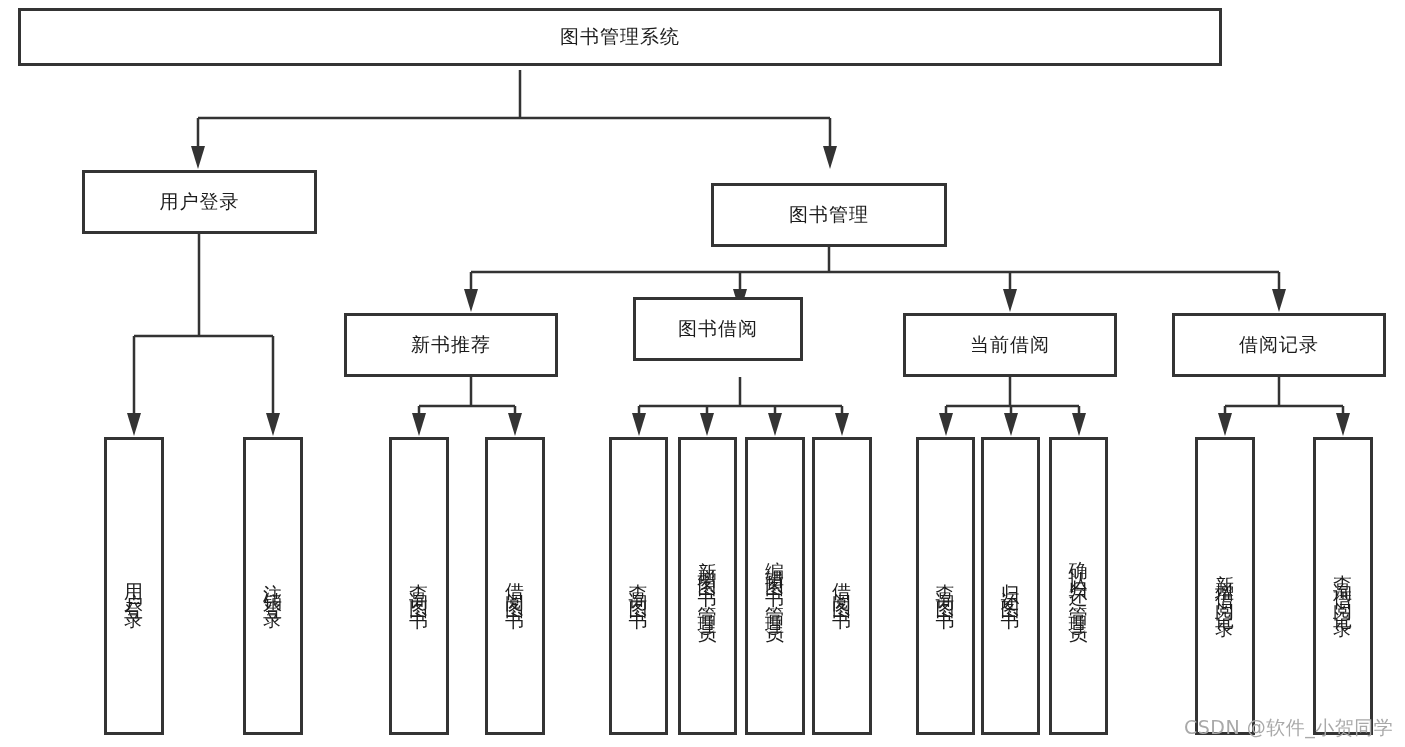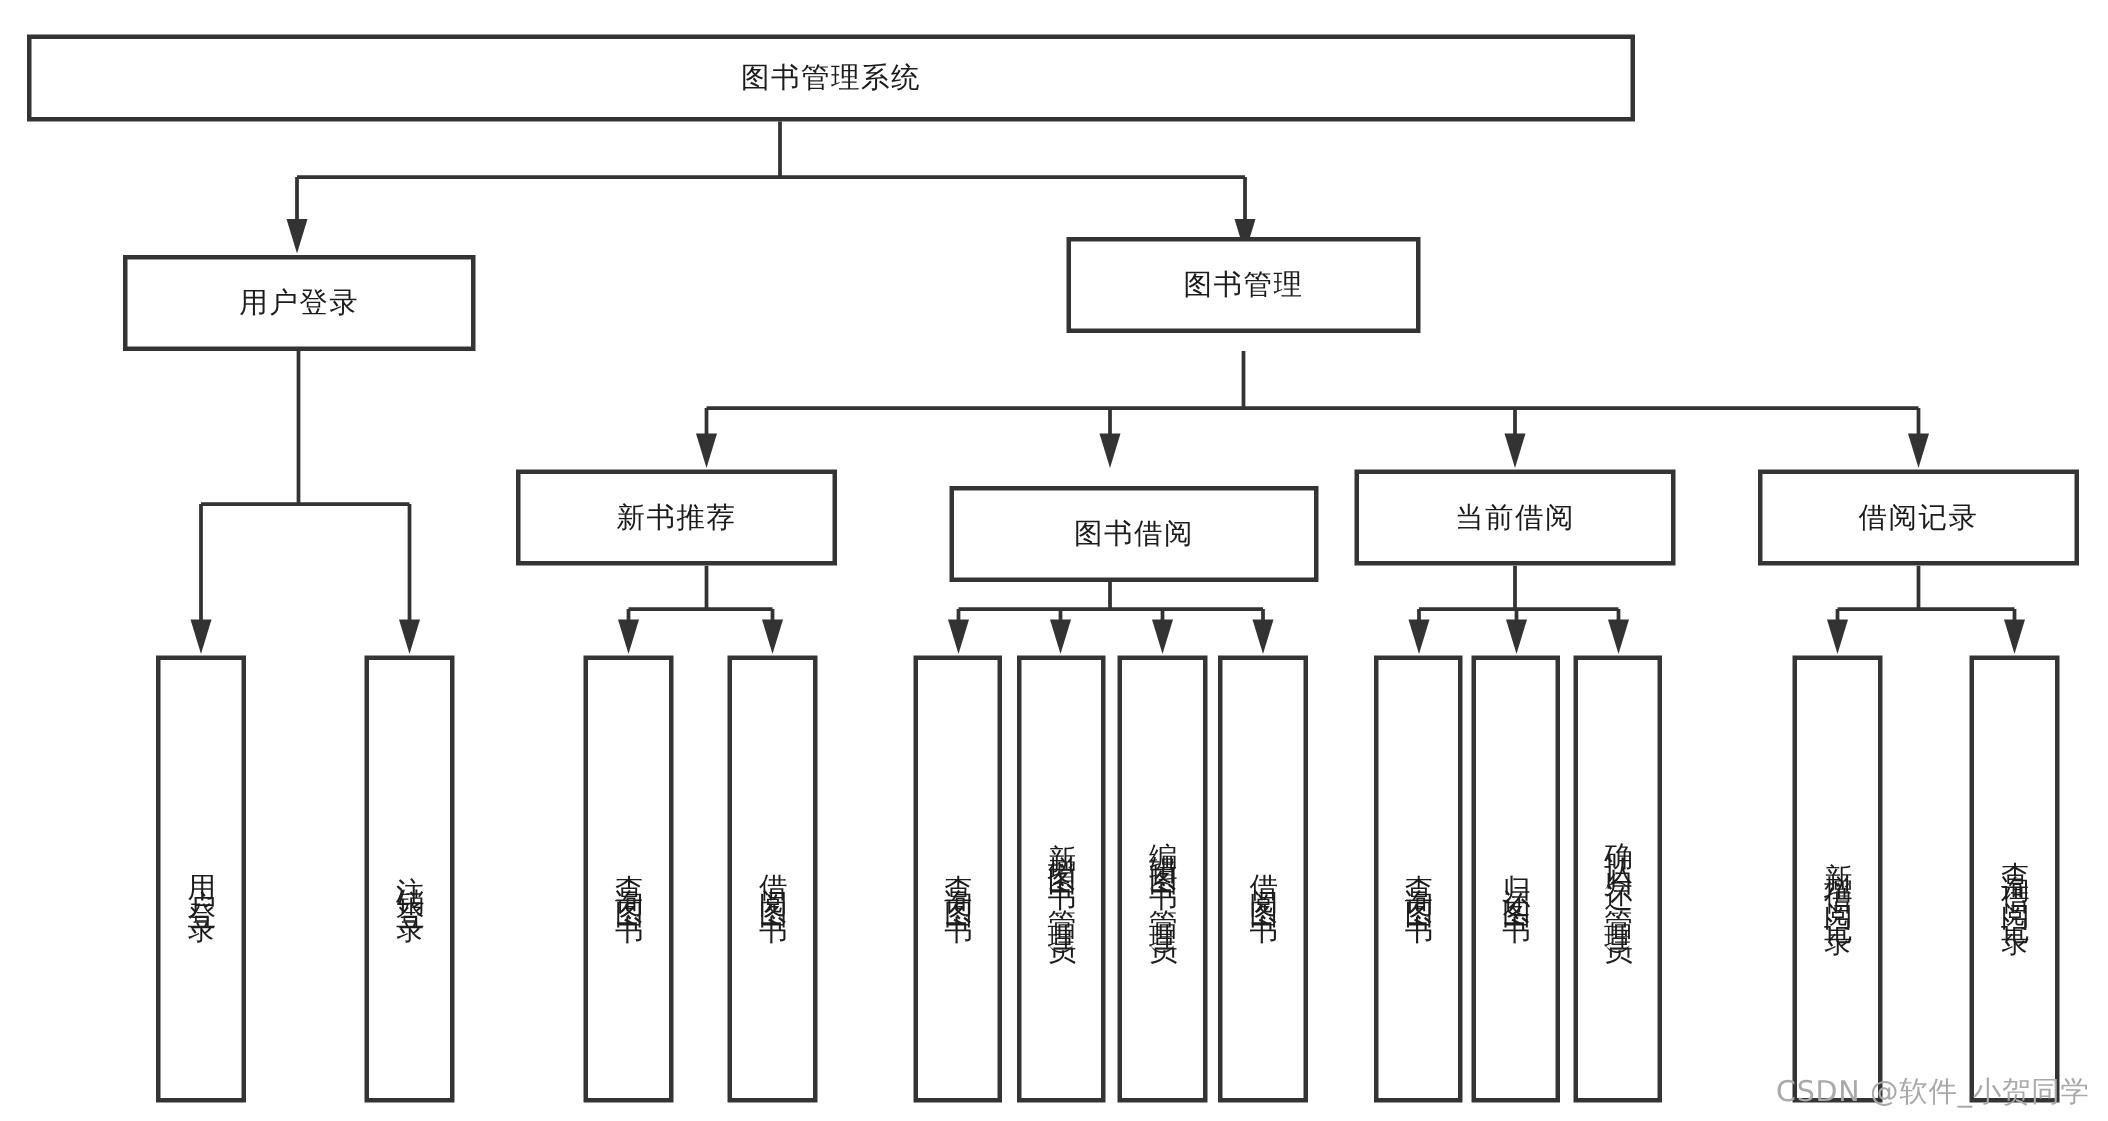--- a/index.html
+++ b/index.html
@@ -87,35 +87,35 @@
       <path d="M775 436 L768 413 L782 413 Z"></path>
       <path d="M842 436 L835 413 L849 413 Z"></path>
       <path d="M946 436 L939 413 L953 413 Z"></path>
       <path d="M1011 436 L1004 413 L1018 413 Z"></path>
       <path d="M1079 436 L1072 413 L1086 413 Z"></path>
       <path d="M1225 436 L1218 413 L1232 413 Z"></path>
       <path d="M1343 436 L1336 413 L1350 413 Z"></path>
     </g>
   </svg>
 
-  <div class="node h" style="left:18px;top:23px;width:1072px;height:58px">
+  <div class="node h" style="left:18px;top:8px;width:1204px;height:58px">
     <span>图书管理系统</span>
   </div>
 
   <div class="node h" style="left:82px;top:170px;width:235px;height:64px">
     <span>用户登录</span>
   </div>
-  <div class="node h" style="left:711px;top:158px;width:236px;height:64px">
+  <div class="node h" style="left:711px;top:183px;width:236px;height:64px">
     <span>图书管理</span>
   </div>
 
   <div class="node h" style="left:344px;top:313px;width:214px;height:64px">
     <span>新书推荐</span>
   </div>
-  <div class="node h" style="left:633px;top:324px;width:246px;height:64px">
+  <div class="node h" style="left:633px;top:297px;width:170px;height:64px">
     <span>图书借阅</span>
   </div>
   <div class="node h" style="left:1172px;top:313px;width:214px;height:64px">
     <span>借阅记录</span>
   </div>
   <div class="node h" style="left:903px;top:313px;width:214px;height:64px">
     <span>当前借阅</span>
   </div>
 
   <div class="node v" style="left:104px;top:437px;width:60px;height:298px">

